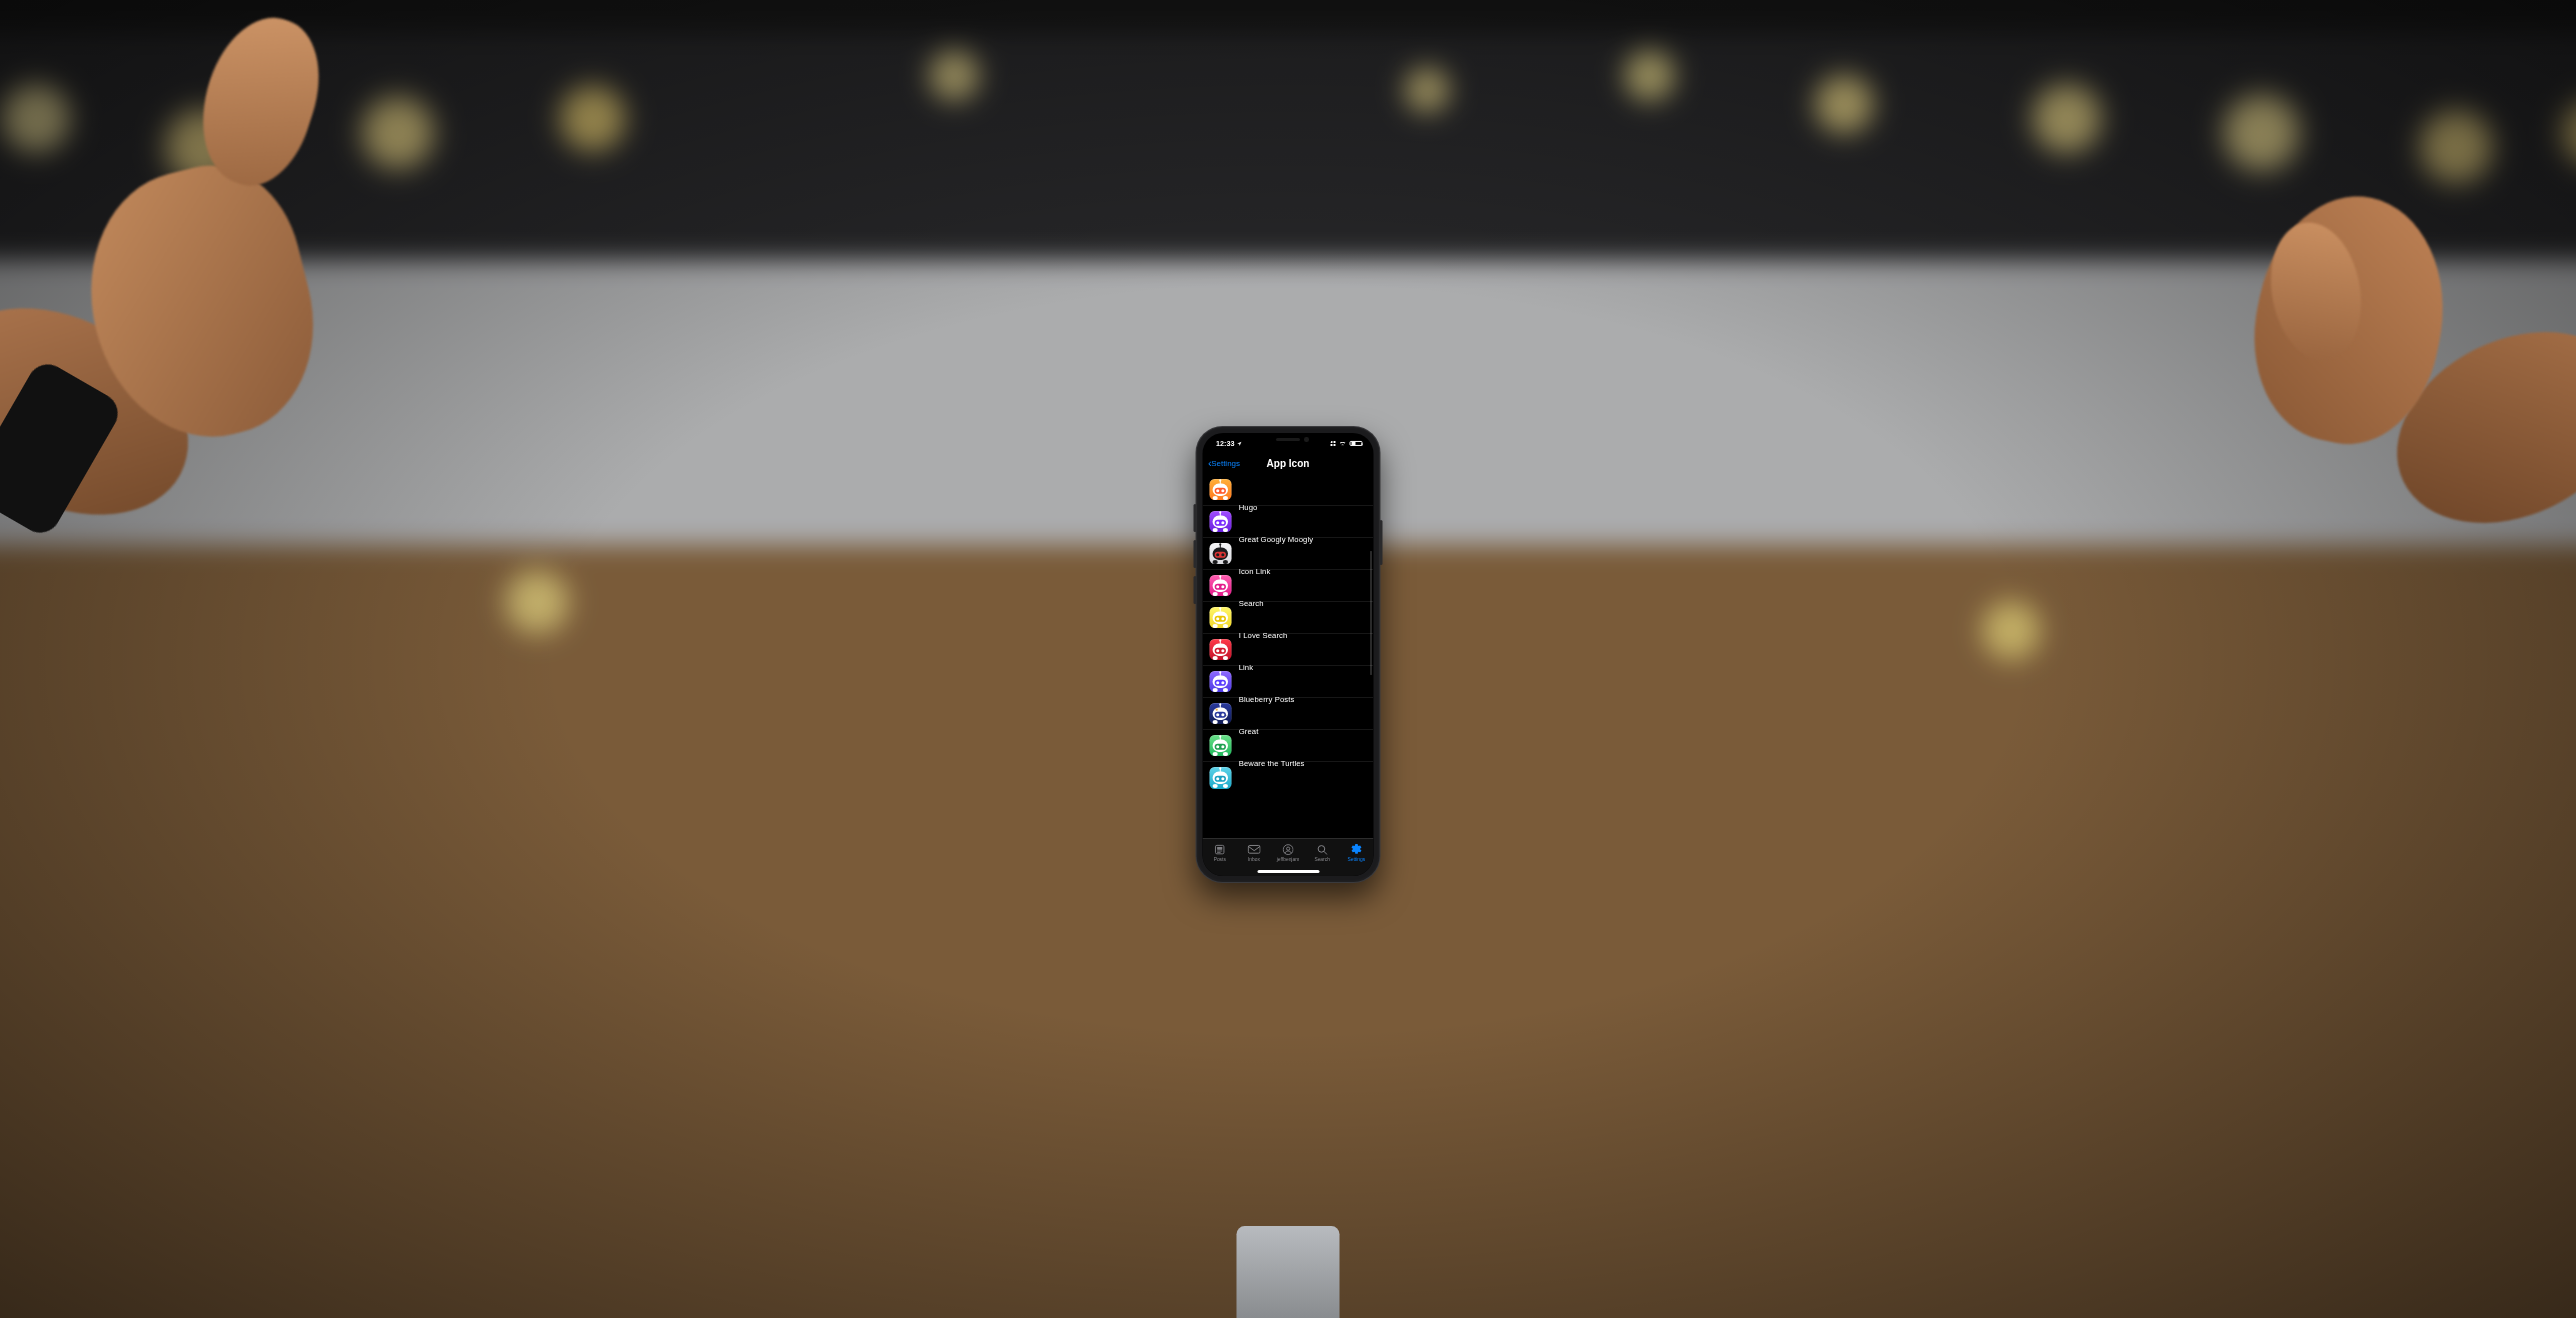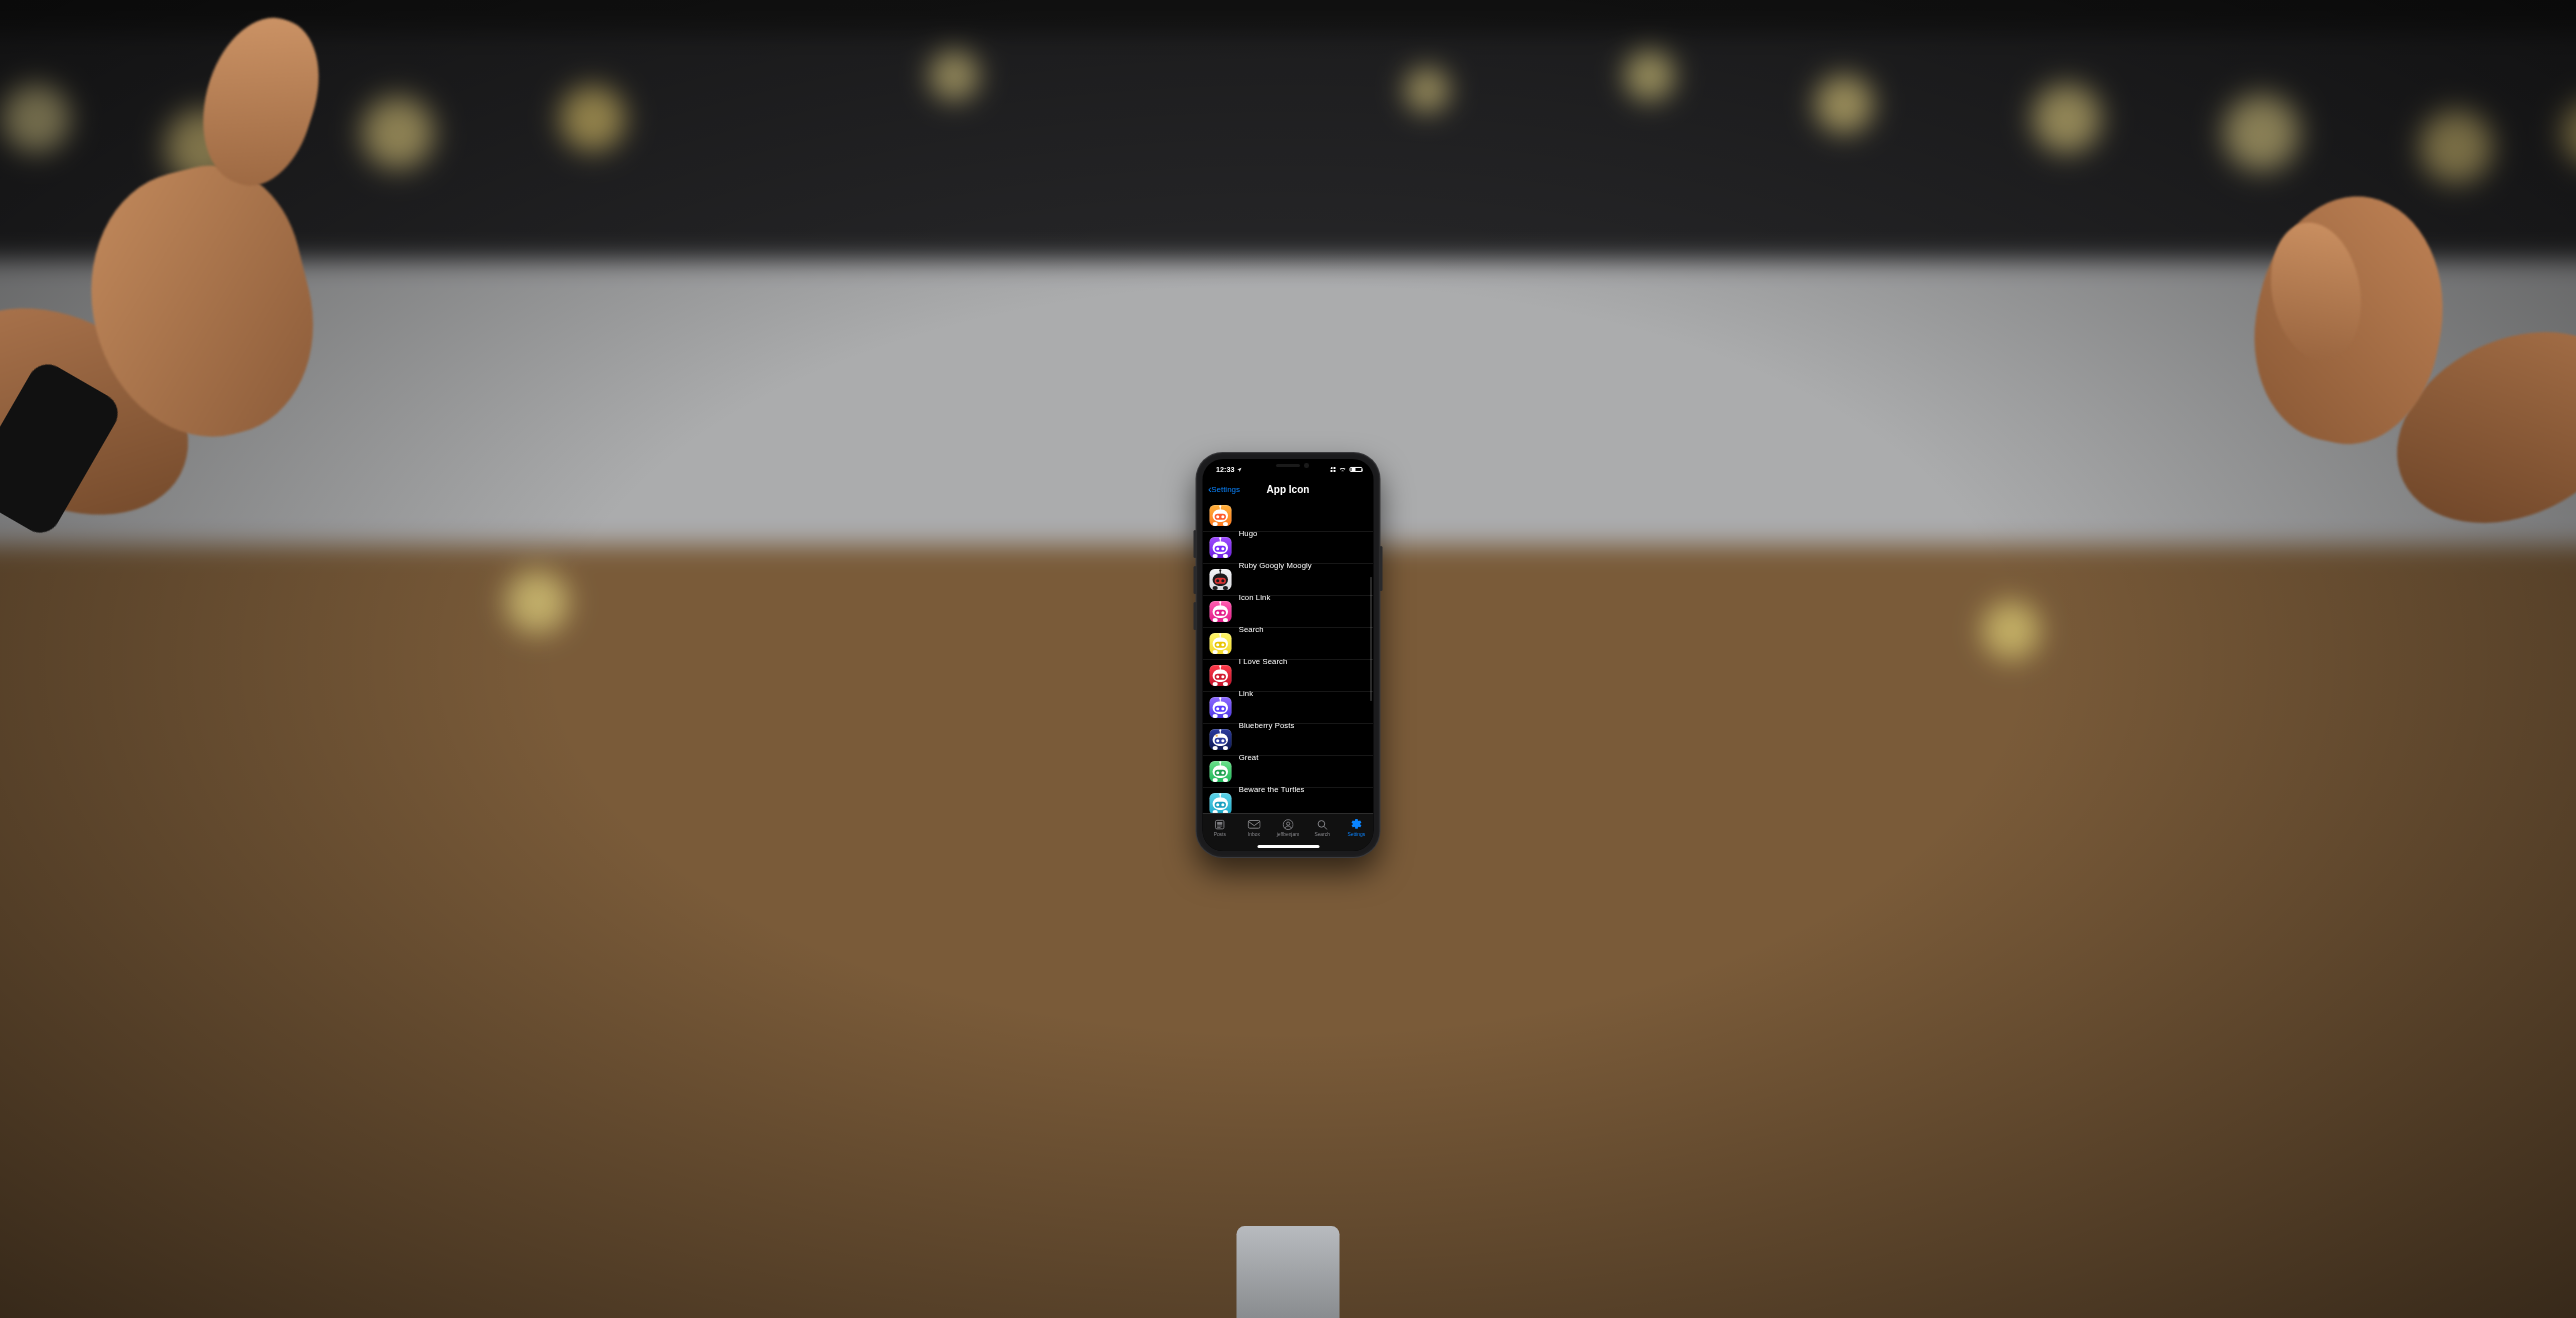--- a/index.html
+++ b/index.html
@@ -51,21 +51,21 @@
   .hand.right-thumb{ width:88px; height:139px; right:216px; top:222px; border-radius:50%; transform:rotate(-10deg); background:linear-gradient(200deg,#cd9263,#96623d);}
   .hand.right-forearm{ width:247px; height:175px; right:-62px; top:340px; border-radius:50%; transform:rotate(-26deg); background:linear-gradient(225deg,#a97249,#6a4226);}
   .watch-band{ position:absolute; width:98px; height:155px; left:-5.2px; top:371px; background:#111; border-radius:20.6px; transform:rotate(30deg); filter:blur(0.5px);}
   .stand { position:absolute; left:50%; bottom:-20.6px; transform:translateX(-50%); width:103px; height:113px; background:linear-gradient(#b8bbbf,#7e8184); border-radius:8.2px 8.2px 4.1px 4.1px; filter:blur(0.5px);}
 
   
   .phone {
     position: absolute;
     left: 50%; top: 50%;
     transform: translate(-50%, -51%);
-    width: 183px; height: 404px;
+    width: 183px; height: 455px;
     background: #1b1b1d;
     border-radius: 26px;
     padding: 6.2px;
     box-shadow:
       0 0 0 1px #3a3a3d,
       0 15.5px 31px rgba(0,0,0,0.6),
       inset 0 0 4.1px rgba(255,255,255,0.05);
   }
   .phone::before, .phone::after{ 
     content:""; position:absolute; background:#2a2a2c; border-radius:1.5px;
@@ -225,21 +225,21 @@
     <circle cx="21" cy="2.8" r="2" fill="#ffffff"></circle>
     <rect x="6" y="9" width="30" height="24" rx="12" fill="#ffffff"></rect>
 
     <rect x="10" y="17" width="22" height="12" rx="6" fill="#7a2bff"></rect>
     <circle cx="16" cy="23" r="3" fill="#ffffff"></circle>
     <circle cx="26" cy="23" r="3" fill="#ffffff"></circle>
     <ellipse cx="11" cy="37" rx="5" ry="4" fill="#ffffff"></ellipse>
     <ellipse cx="31" cy="37" rx="5" ry="4" fill="#ffffff"></ellipse>
   </svg>
           </div>
-          <div class="icon-label">Ruby Googly Moogly</div>
+          <div class="icon-label">Great Googly Moogly</div>
         </div>
         <div class="row">
           <div class="icon-tile" style="background: linear-gradient(rgb(244, 244, 246), rgb(217, 217, 222));">
   <svg class="apollo-glyph" viewBox="0 0 42 42">
     <line x1="21" y1="3" x2="21" y2="9" stroke="#1b1b1d" stroke-width="2" stroke-linecap="round"></line>
     <circle cx="21" cy="2.8" r="2" fill="#1b1b1d"></circle>
     <rect x="6" y="9" width="30" height="24" rx="12" fill="#1b1b1d"></rect>
 
     <rect x="10" y="17" width="22" height="12" rx="6" fill="#d33"></rect>
     <circle cx="16" cy="23" r="3" fill="#1b1b1d"></circle>

